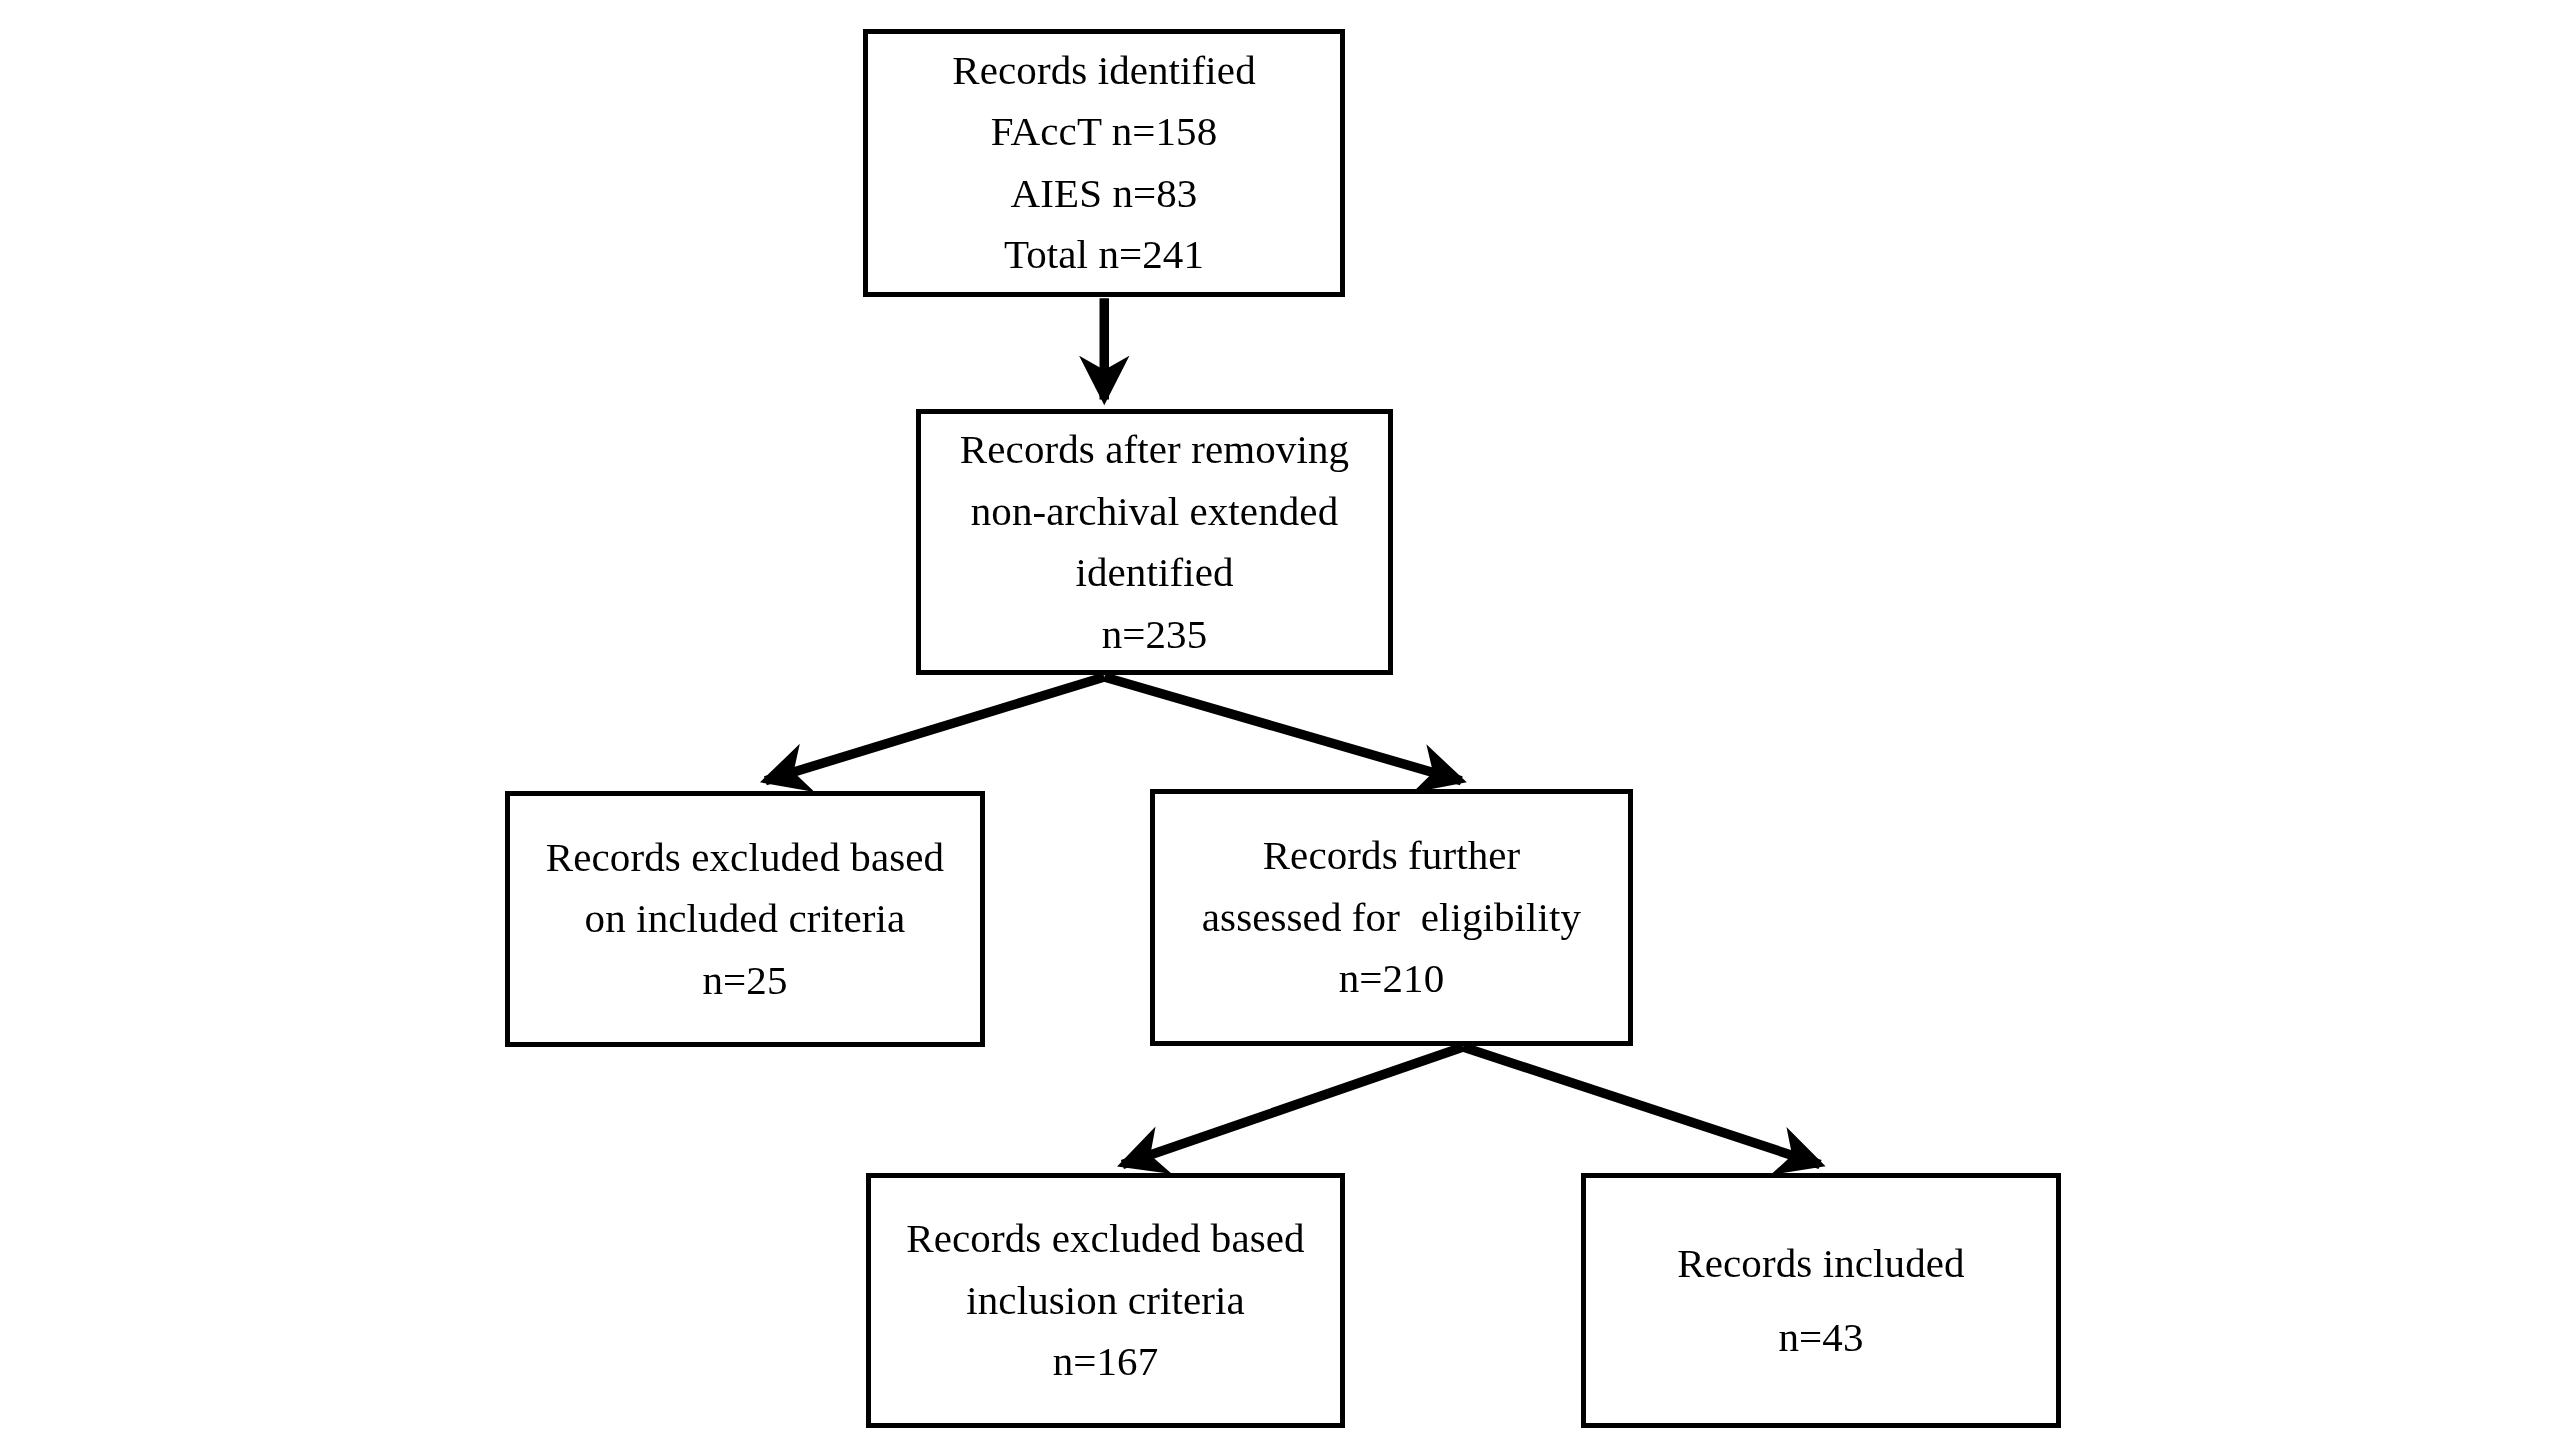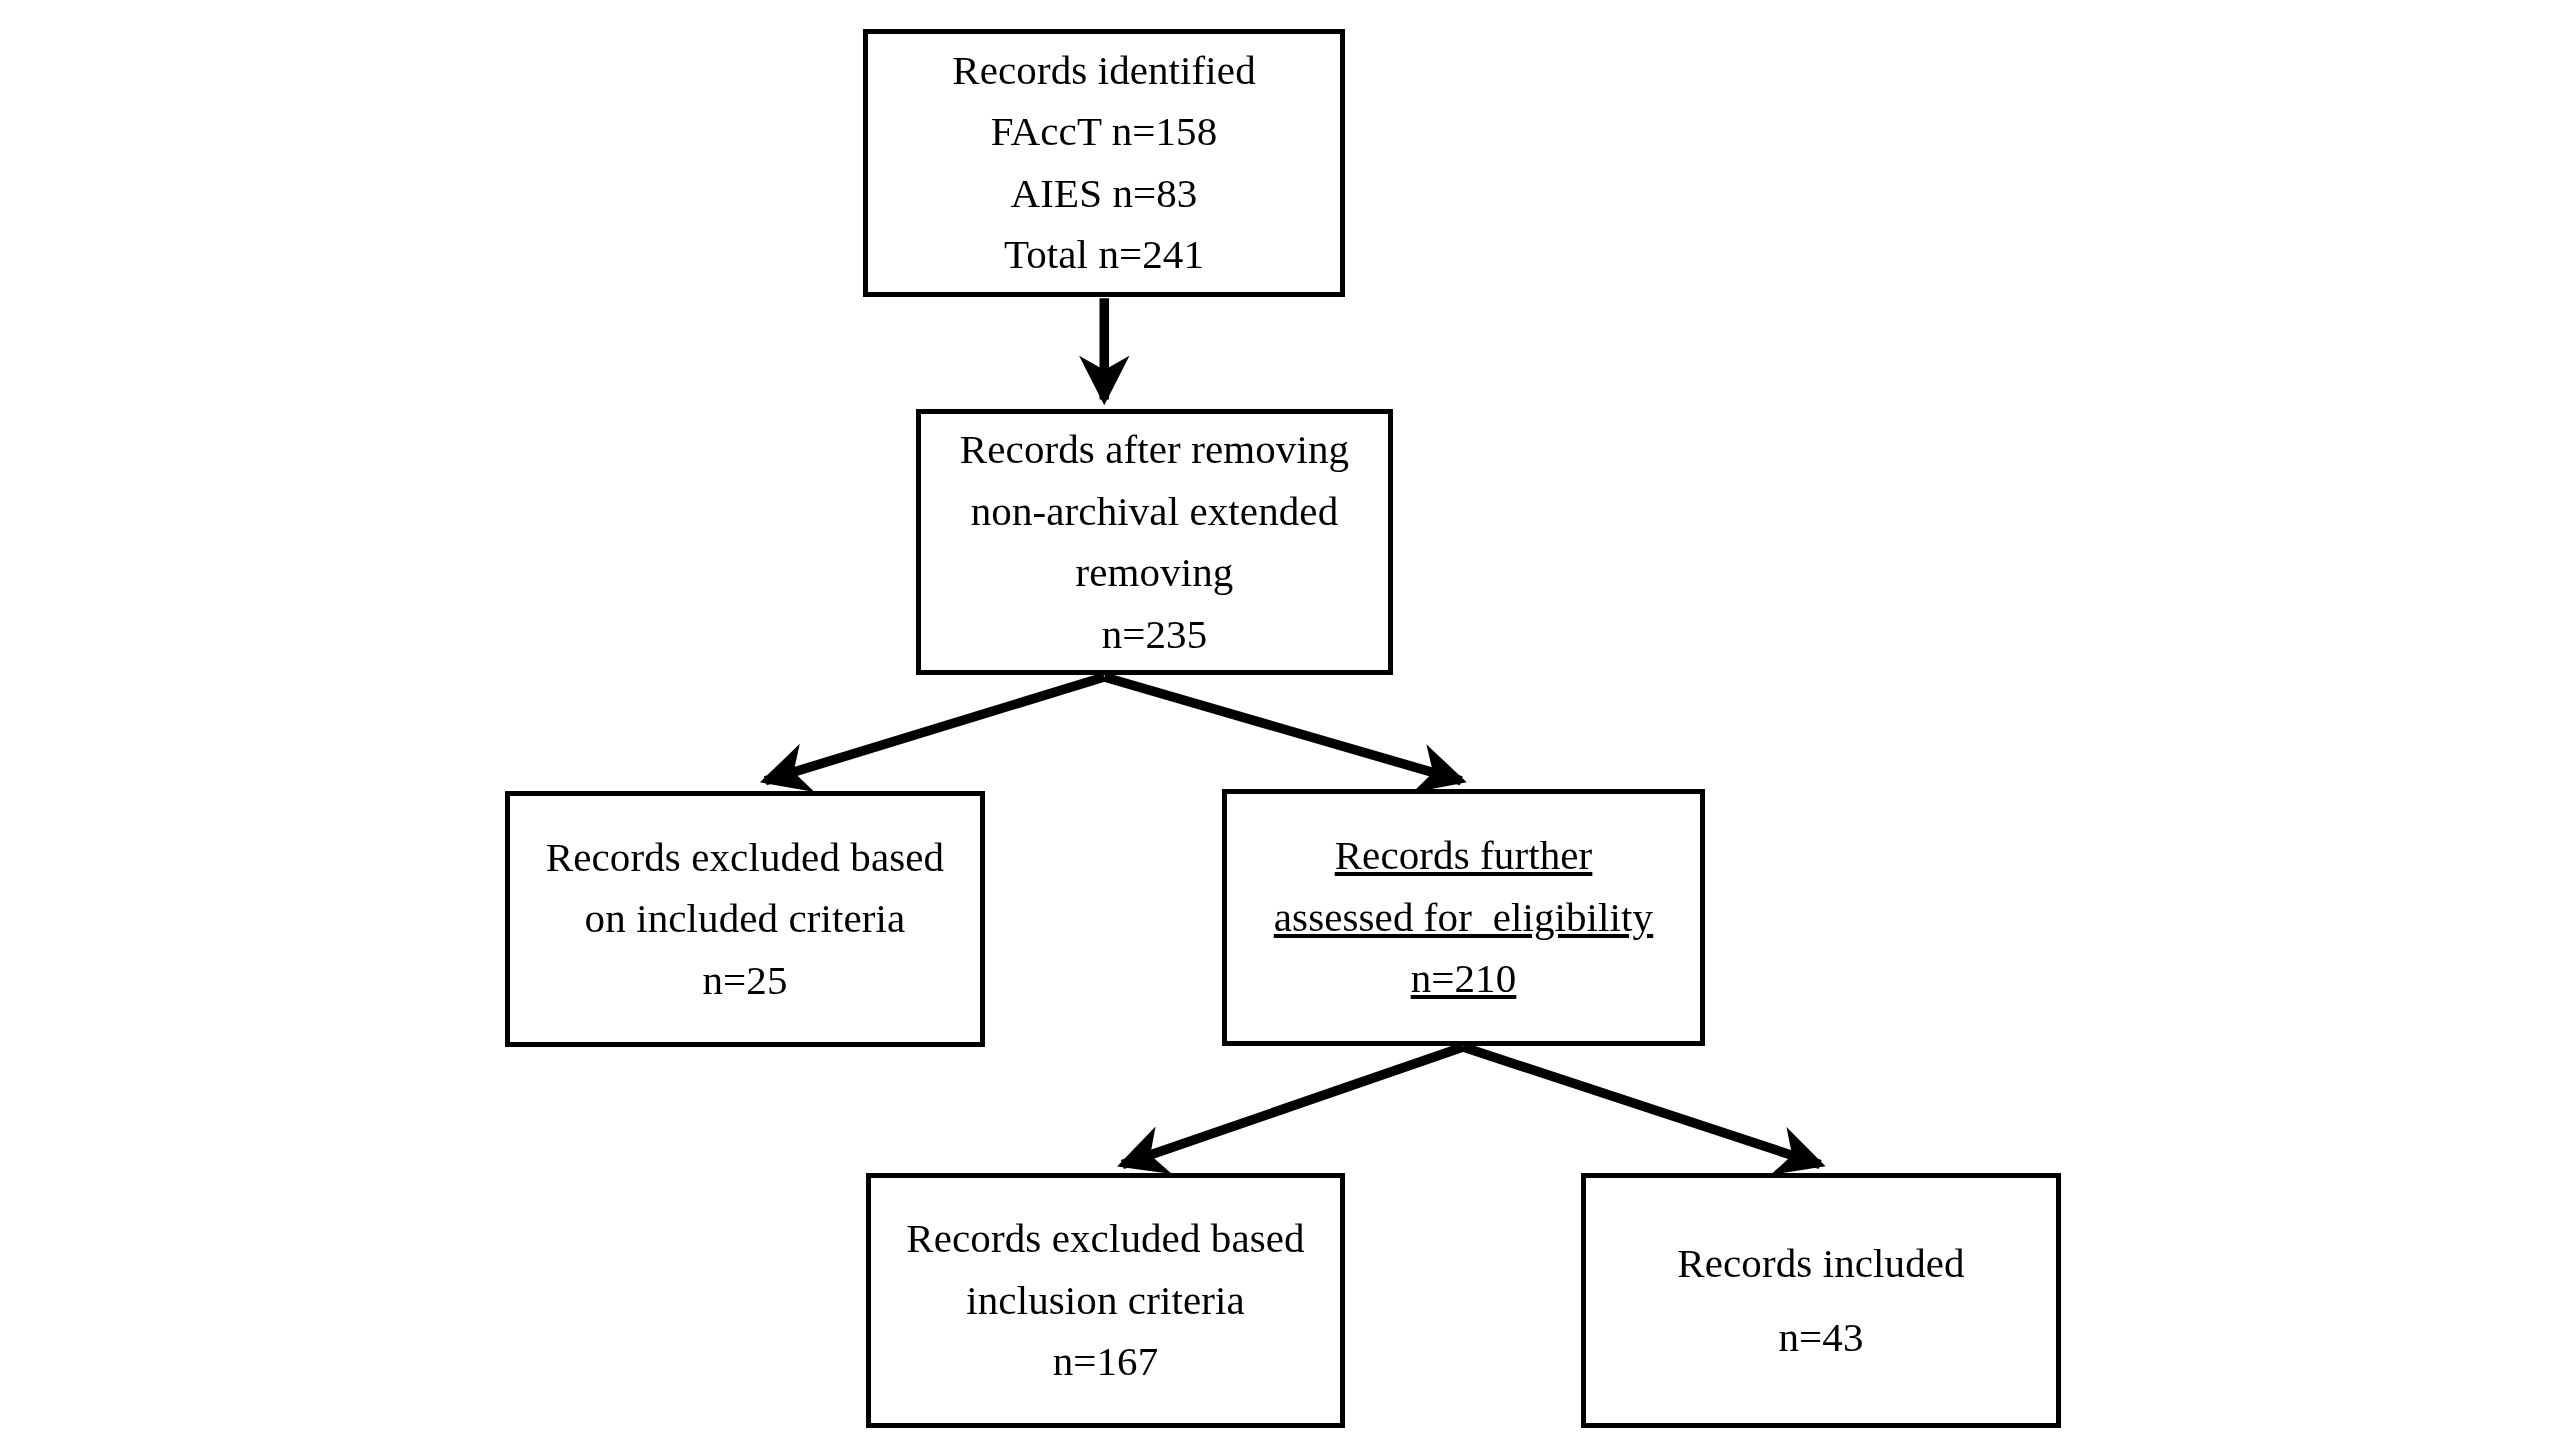--- a/index.html
+++ b/index.html
@@ -41,21 +41,21 @@
     display: block;
     font-size: 41px;
     line-height: 1.50;
     white-space: pre;
     letter-spacing: 0.1px;
   }
   
   #node-identified      { left: 863px;  top: 28.5px;   width: 482px; height: 268px; }
   #node-after-removing  { left: 916px; top: 409px;  width: 477px; height: 266px; }
   #node-excluded-crit   { left: 505px;  top: 791px;  width: 480px; height: 256px; }
-  #node-eligibility     { left: 1222px; top: 789px;  width: 483px; height: 257px; text-decoration: underline; }
+  #node-eligibility     { left: 1150px; top: 789px;  width: 483px; height: 257px; }
   #node-excluded-incl   { left: 866px; top: 1173px; width: 479px; height: 255px; }
   #node-included        { left: 1581px; top: 1173px; width: 480px; height: 255px; gap: 12px; }
 </style>
 </head>
 <body>
 
 <div id="canvas">
 
   <svg id="edges" viewBox="0 0 2964 1676" width="2563" height="1449" aria-hidden="true">
     <defs>
@@ -78,21 +78,21 @@
   <div class="node" id="node-identified">
     <span class="line">Records identified</span>
     <span class="line">FAccT n=158</span>
     <span class="line">AIES n=83</span>
     <span class="line">Total n=241</span>
   </div>
 
   <div class="node" id="node-after-removing">
     <span class="line">Records after removing</span>
     <span class="line">non-archival extended</span>
-    <span class="line">removing</span>
+    <span class="line">identified</span>
     <span class="line">n=235</span>
   </div>
 
   <div class="node" id="node-excluded-crit">
     <span class="line">Records excluded based</span>
     <span class="line">on included criteria</span>
     <span class="line">n=25</span>
   </div>
 
   <div class="node" id="node-eligibility">

